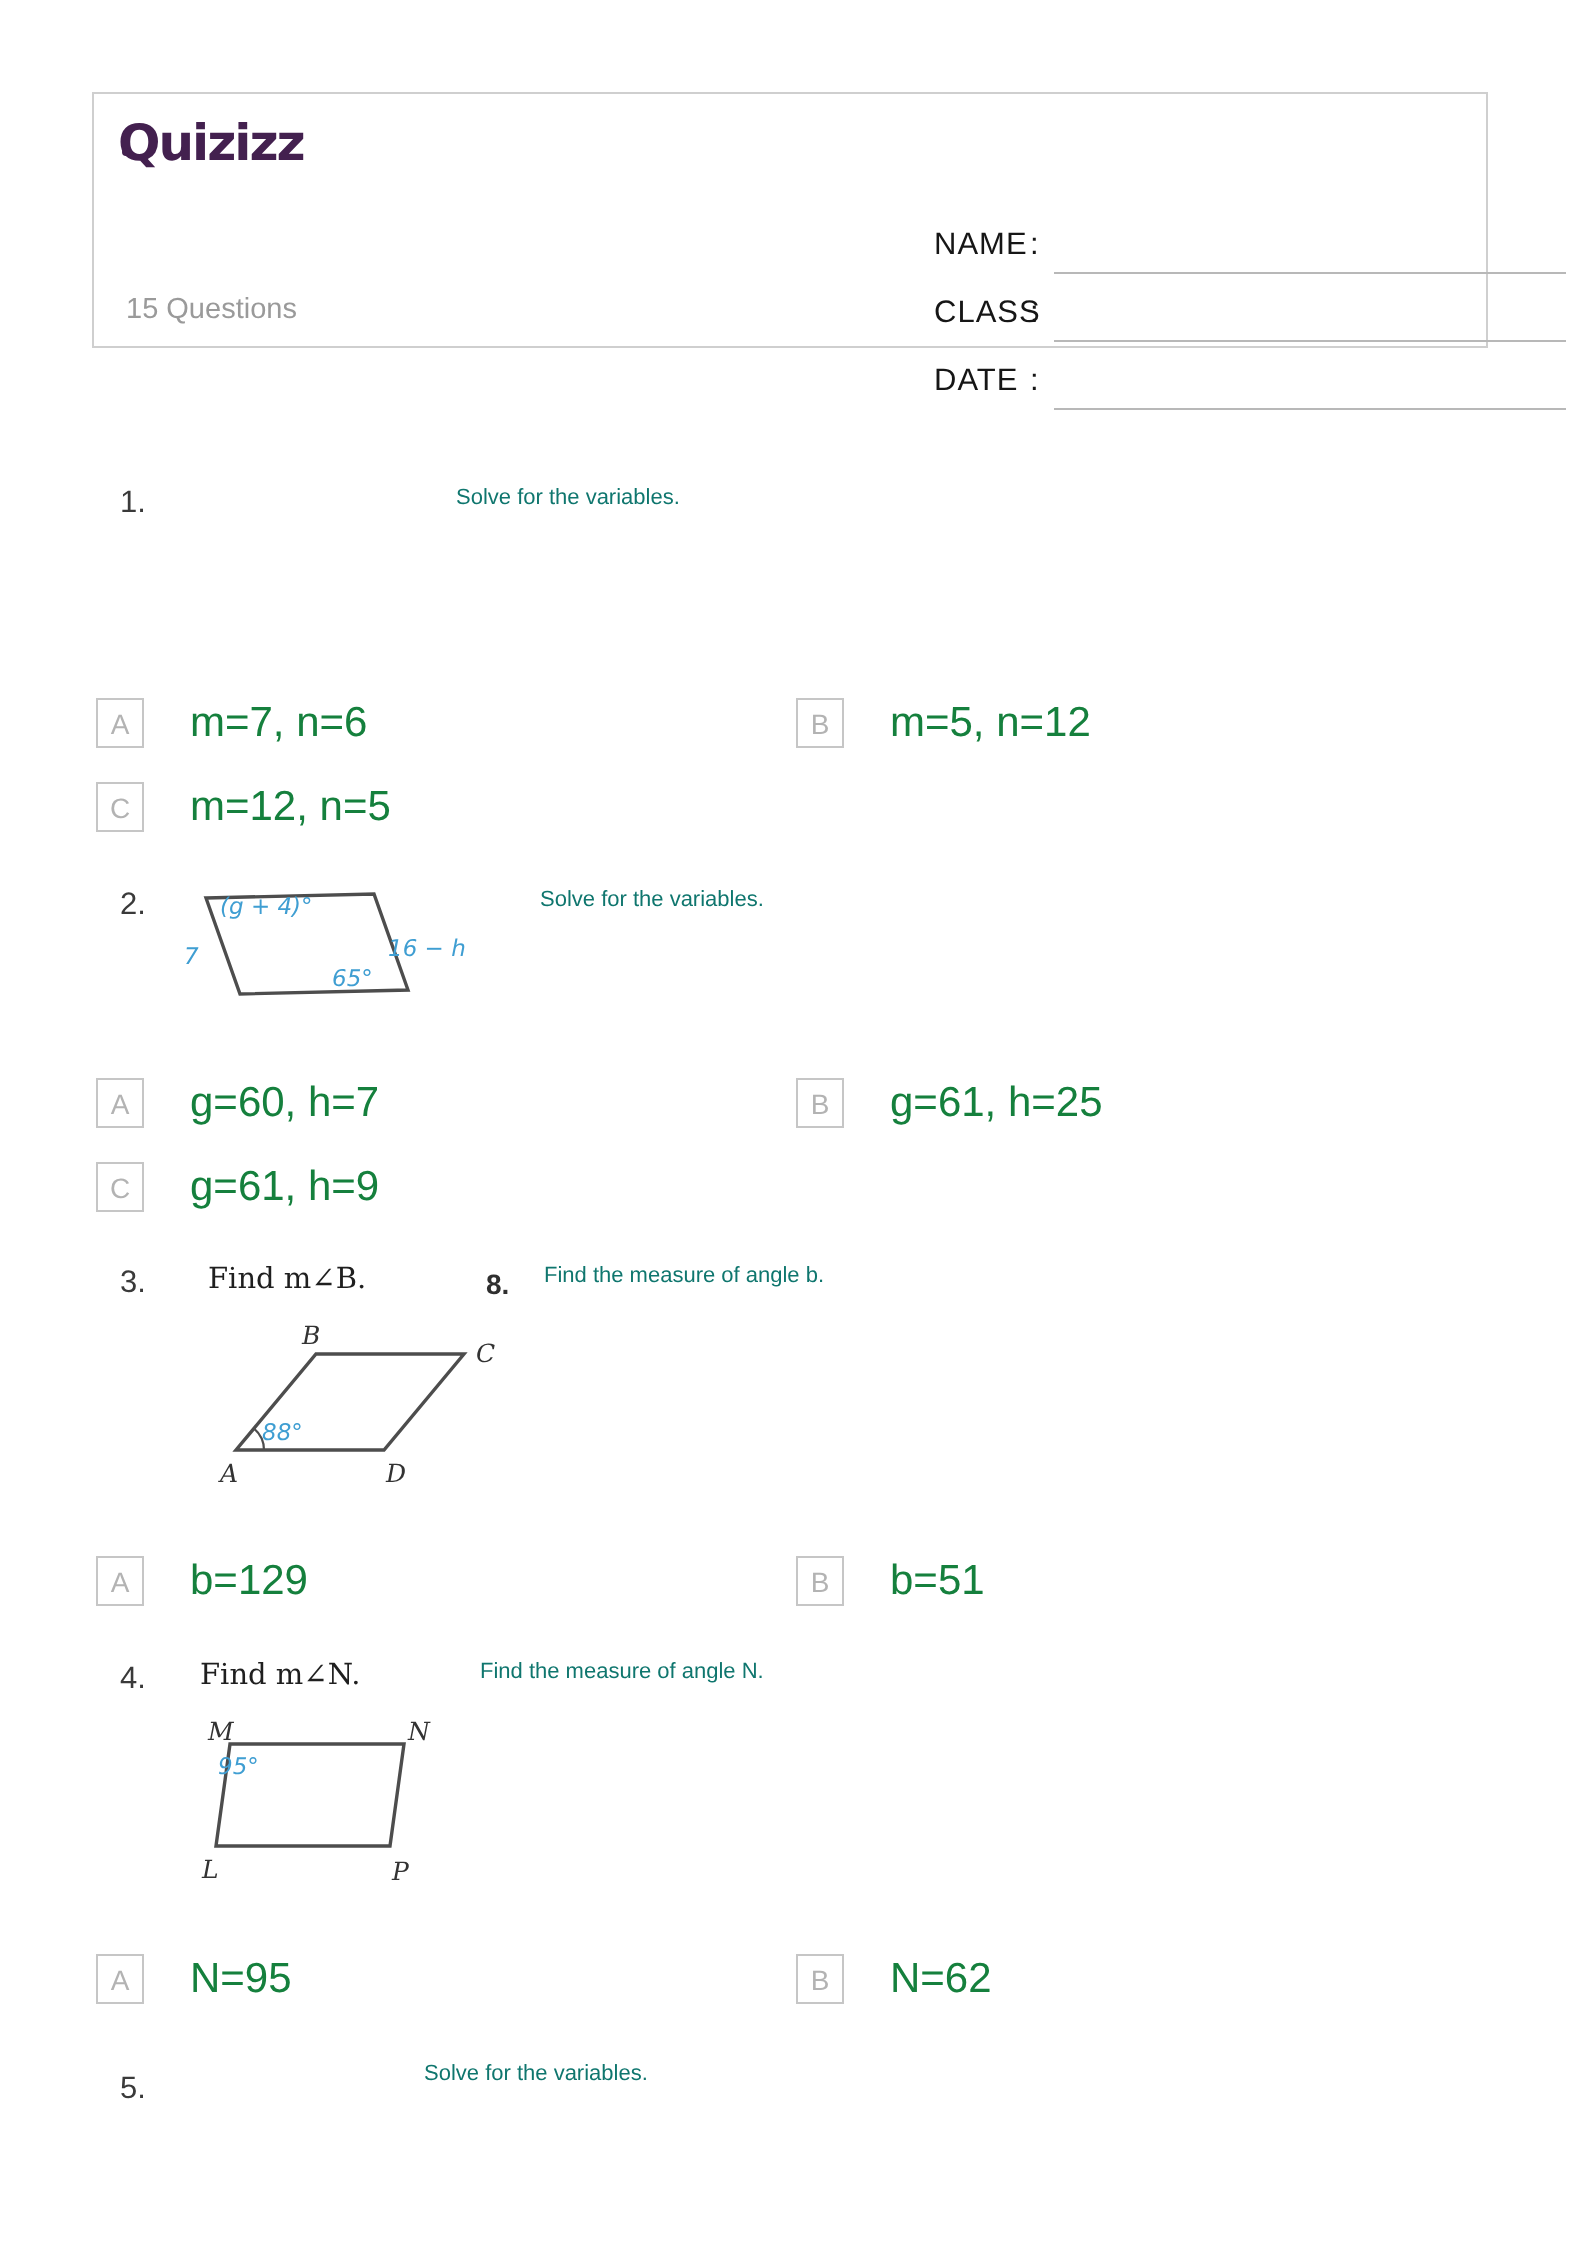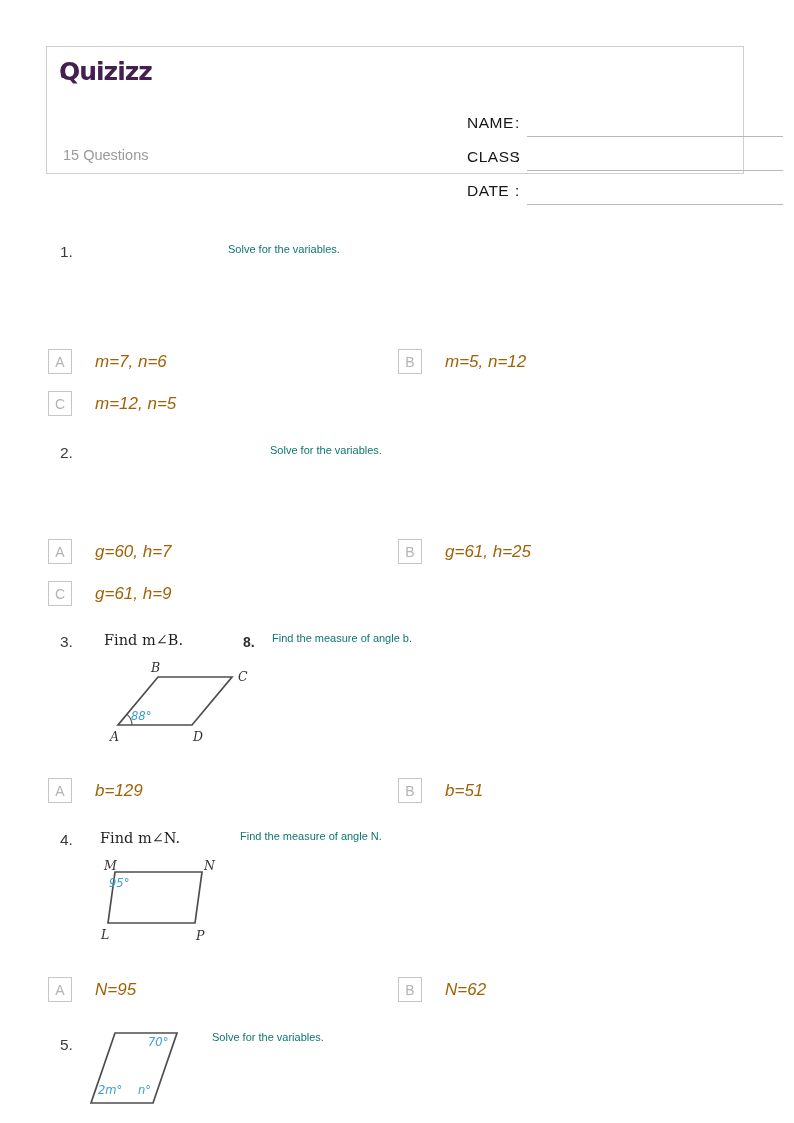--- a/index.html
+++ b/index.html
@@ -27,21 +27,21 @@
            font-family:"DejaVu Serif","DejaVu Sans",serif;}
   .subnum{position:absolute;font-size:14px;font-weight:bold;color:#2f2f2f;}
   .diagram{position:absolute;}
   .diagram svg{position:absolute;left:0;top:0;overflow:visible;}
   .dlabel{position:absolute;font-size:11.5px;font-style:italic;color:#3f9ed2;white-space:nowrap;
           font-family:"DejaVu Sans",sans-serif;}
   .vlabel{position:absolute;font-size:12.5px;font-style:italic;color:#333333;white-space:nowrap;
           font-family:"DejaVu Serif","DejaVu Sans",serif;}
   .opt-letter{position:absolute;width:22px;height:23px;border:1px solid #c6c6c6;background:#fff;
               color:#b3b3b3;font-size:14px;display:flex;align-items:center;justify-content:center;}
-  .opt-text{position:absolute;height:25px;line-height:25px;font-size:17px;color:#a16207;white-space:nowrap;font-style:italic;}
+  .opt-text{position:absolute;height:25px;line-height:25px;font-size:21px;color:#15803d;white-space:nowrap;}
   .shape{fill:none;stroke:#4d4d4d;stroke-width:1.7;stroke-linejoin:miter;}
   .arc{fill:none;stroke:#4d4d4d;stroke-width:1.1;}
 </style>
 </head>
 <body>
 
 <div class="page">
 
   <div class="hdr">
     <div class="logo">Quizizz</div>
@@ -70,20 +70,29 @@
   <div class="prompt" style="left:228px;top:243px;">Solve for the variables.</div>
 
   <div class="opt-letter" style="left:48px;top:349px;">A</div>
   <div class="opt-text" style="left:95px;top:349px;">m=7, n=6</div>
   <div class="opt-letter" style="left:398px;top:349px;">B</div>
   <div class="opt-text" style="left:445px;top:349px;">m=5, n=12</div>
   <div class="opt-letter" style="left:48px;top:391px;">C</div>
   <div class="opt-text" style="left:95px;top:391px;">m=12, n=5</div>
 
   <div class="qnum" style="left:60px;top:444px;">2.</div>
+  <div class="diagram" style="left:95px;top:440px;width:180px;height:66px;">
+    <svg width="180" height="66" viewBox="0 0 180 66">
+      <polygon class="shape" points="8,9 92,7 109,55 25,57"></polygon>
+    </svg>
+    <span class="dlabel" style="left:15px;top:6px;">(g + 4)°</span>
+    <span class="dlabel" style="left:-3px;top:31px;">7</span>
+    <span class="dlabel" style="left:99px;top:27px;">16 − h</span>
+    <span class="dlabel" style="left:71px;top:42px;">65°</span>
+  </div>
   <div class="prompt" style="left:270px;top:444px;">Solve for the variables.</div>
 
   <div class="opt-letter" style="left:48px;top:539px;">A</div>
   <div class="opt-text" style="left:95px;top:539px;">g=60, h=7</div>
   <div class="opt-letter" style="left:398px;top:539px;">B</div>
   <div class="opt-text" style="left:445px;top:539px;">g=61, h=25</div>
   <div class="opt-letter" style="left:48px;top:581px;">C</div>
   <div class="opt-text" style="left:95px;top:581px;">g=61, h=9</div>
 
   <div class="qnum" style="left:60px;top:633px;">3.</div>
@@ -120,23 +129,15 @@
     <span class="vlabel" style="left:96px;top:72px;">P</span>
     <span class="dlabel" style="left:9px;top:20px;">95°</span>
   </div>
 
   <div class="opt-letter" style="left:48px;top:977px;">A</div>
   <div class="opt-text" style="left:95px;top:977px;">N=95</div>
   <div class="opt-letter" style="left:398px;top:977px;">B</div>
   <div class="opt-text" style="left:445px;top:977px;">N=62</div>
 
   <div class="qnum" style="left:60px;top:1036px;">5.</div>
-  <div class="diagram" style="left:88px;top:1025px;width:100px;height:95px;">
-    <svg width="100" height="95" viewBox="0 0 100 95">
-      <polygon class="shape" points="27,8 89,8 65,78 3,78"></polygon>
-    </svg>
-    <span class="dlabel" style="left:60px;top:10px;">70°</span>
-    <span class="dlabel" style="left:10px;top:58px;">2m°</span>
-    <span class="dlabel" style="left:50px;top:58px;">n°</span>
-  </div>
   <div class="prompt" style="left:212px;top:1031px;">Solve for the variables.</div>
 
 </div>
 
 </body></html>

